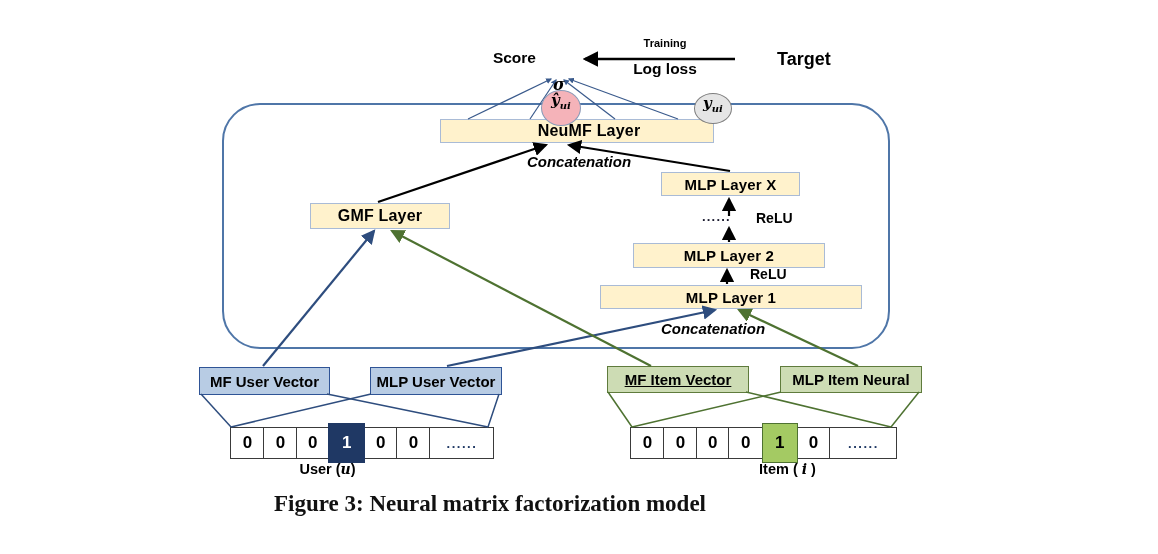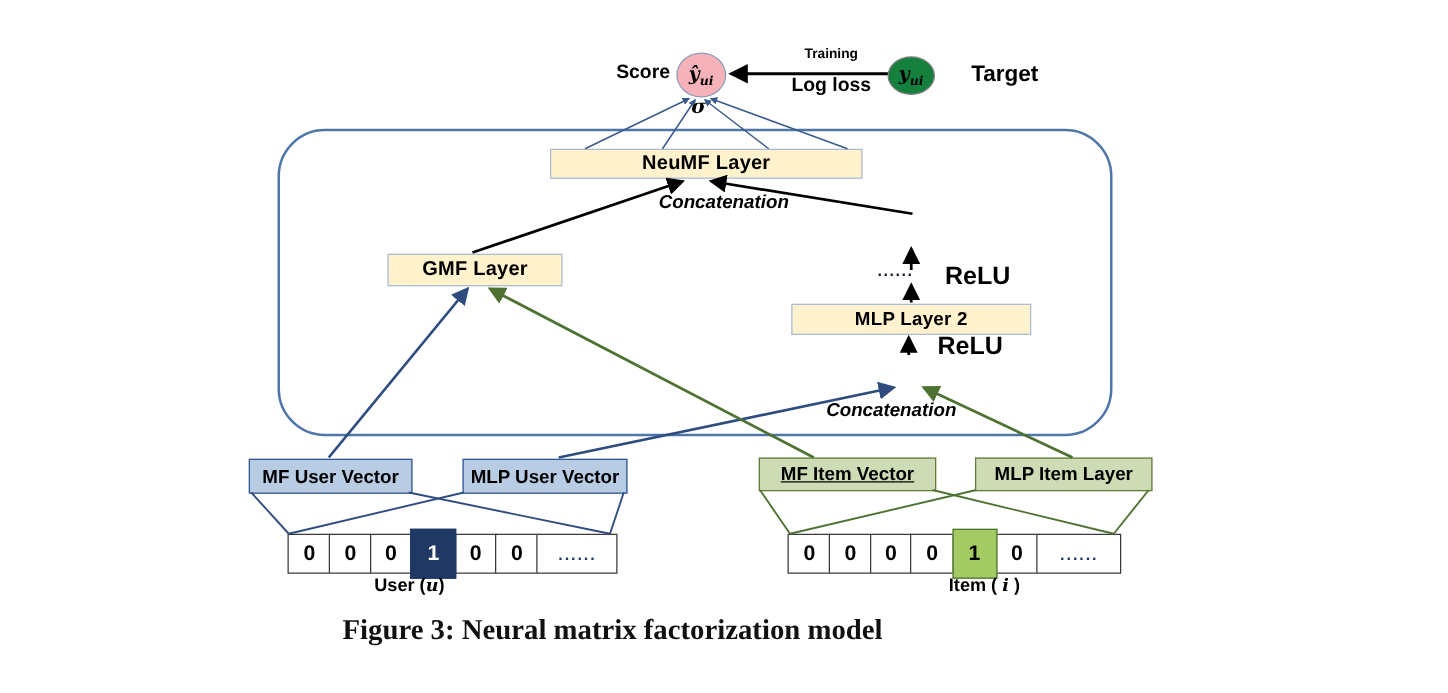--- a/index.html
+++ b/index.html
@@ -20,42 +20,43 @@
   .embbox{
     position:absolute;z-index:2;display:flex;align-items:center;justify-content:center;
     font-weight:bold;font-size:15px;
   }
   .emb-user{background:#B8CCE4;border:1.8px solid #2F5496;}
   .emb-item{background:#CDDCB4;border:1.8px solid #5F7B3C;}
   .lbl{position:absolute;font-weight:bold;z-index:4;}
   .ital{font-style:italic;}
   .math{font-family:"DejaVu Serif","Liberation Serif",serif;font-style:italic;font-weight:bold;}
   .circle{
-    position:absolute;z-index:4;display:flex;align-items:center;justify-content:center;
+    position:absolute;z-index:4;display:flex;align-items:flex-start;justify-content:center;
     border-radius:50%;
+    margin-top:48px;
   }
   .score-circle{left:541px;top:42px;width:38px;height:34px;background:#F5B3B9;border:1.5px solid #8A9BB8;}
-  .target-circle{left:710px;top:45px;width:36px;height:29px;background:#15803d;border:1.5px solid #7f7f7f;}
+  .target-circle{left:694px;top:45px;width:36px;height:29px;background:#e5e5e5;border:1.5px solid #7f7f7f;}
   .circle .math{font-size:15px;}
   .circle sub{font-size:10px;font-weight:bold;}
   .vecrow{position:absolute;display:flex;z-index:2;}
   .vcell{
     height:30px;background:#ffffff;border:1.6px solid #3a3a3a;margin-left:-1.6px;
     display:flex;align-items:center;justify-content:center;font-weight:bold;font-size:17px;
   }
   .vcell:first-child{margin-left:0;}
   .vcell.hot-user{background:#1F3864;color:#ffffff;height:38px;margin-top:-4px;z-index:5;border-color:#1F3864;}
   .vcell.hot-item{background:#A4CA63;color:#000;height:38px;margin-top:-4px;z-index:5;border-color:#4E7231;}
   .vcell.dots{font-size:13px;letter-spacing:1.5px;color:#1F3864;}
   .vec-label{font-size:14.5px;}
   .caption{
     position:absolute;left:185px;top:491px;width:610px;text-align:center;z-index:4;
     font-family:"Liberation Serif","DejaVu Serif",serif;font-weight:bold;font-size:23px;color:#111;
   }
-  .small-bold{font-size:20px;font-weight:bold;}
+  .small-bold{font-size:14px;font-weight:bold;}
 </style>
 </head>
 <body>
 
 <div class="stage">
 
   <svg class="wires" viewBox="0 0 1158 554">
     <defs>
       <marker id="m-black" viewBox="0 0 10 10" refX="8.5" refY="5" markerWidth="6.5" markerHeight="6.5" orient="auto-start-reverse">
         <path d="M0,0 L10,5 L0,10 z" fill="#000"></path>
@@ -119,42 +120,44 @@
   <div class="lbl" style="left:613px;top:60px;width:104px;text-align:center;font-size:15.5px;">Log loss</div>
 
   <div class="circle target-circle">
     <span class="math"><span>y</span><sub>ui</sub></span>
   </div>
 
   <div class="lbl" style="left:777px;top:49px;font-size:18px;">Target</div>
 
   <div class="container-frame"></div>
 
-  <div class="layerbox" style="left:440px;top:119px;width:248px;height:22px;font-size:16px;">NeuMF Layer</div>
+  <div class="layerbox" style="left:440px;top:119px;width:248px;height:22px;font-size:16px;padding-left:24px;">NeuMF Layer</div>
 
   <div class="lbl ital" style="left:503px;top:153px;width:152px;text-align:center;font-size:15px;">Concatenation</div>
 
   <div class="layerbox" style="left:310px;top:203px;width:138px;height:24px;font-size:16px;">GMF Layer</div>
 
 
+  <div class="layerbox" style="left:661px;top:172px;width:137px;height:22px;">MLP Layer X</div>
 
   <div class="lbl" style="left:702px;top:209px;width:52px;font-size:13px;letter-spacing:1.2px;color:#1a1a2e;">......</div>
   <div class="lbl small-bold" style="left:756px;top:210px;width:42px;">ReLU</div>
 
   <div class="layerbox" style="left:633px;top:243px;width:190px;height:23px;">MLP Layer 2</div>
 
   <div class="lbl small-bold" style="left:750px;top:266px;width:42px;">ReLU</div>
 
+  <div class="layerbox" style="left:600px;top:285px;width:260px;height:22px;">MLP Layer 1</div>
 
   <div class="lbl ital" style="left:640px;top:320px;width:146px;text-align:center;font-size:15px;">Concatenation</div>
 
   <div class="embbox emb-user" style="left:199px;top:367px;width:129px;height:26px;">MF User Vector</div>
   <div class="embbox emb-user" style="left:370px;top:367px;width:130px;height:26px;">MLP User Vector</div>
   <div class="embbox emb-item" style="left:607px;top:366px;width:140px;height:25px;text-decoration:underline;">MF Item Vector</div>
-  <div class="embbox emb-item" style="left:780px;top:366px;width:140px;height:25px;">MLP Item Layer</div>
+  <div class="embbox emb-item" style="left:780px;top:366px;width:140px;height:25px;">MLP Item Neural</div>
 
   <div class="vecrow" style="left:230px;top:427px;">
     <div class="vcell" style="width:33px;">0</div>
     <div class="vcell" style="width:32px;">0</div>
     <div class="vcell" style="width:32px;">0</div>
     <div class="vcell hot-user" style="width:35px;">1</div>
     <div class="vcell" style="width:32px;">0</div>
     <div class="vcell" style="width:33px;">0</div>
     <div class="vcell dots" style="width:63px;">......</div>
   </div>

